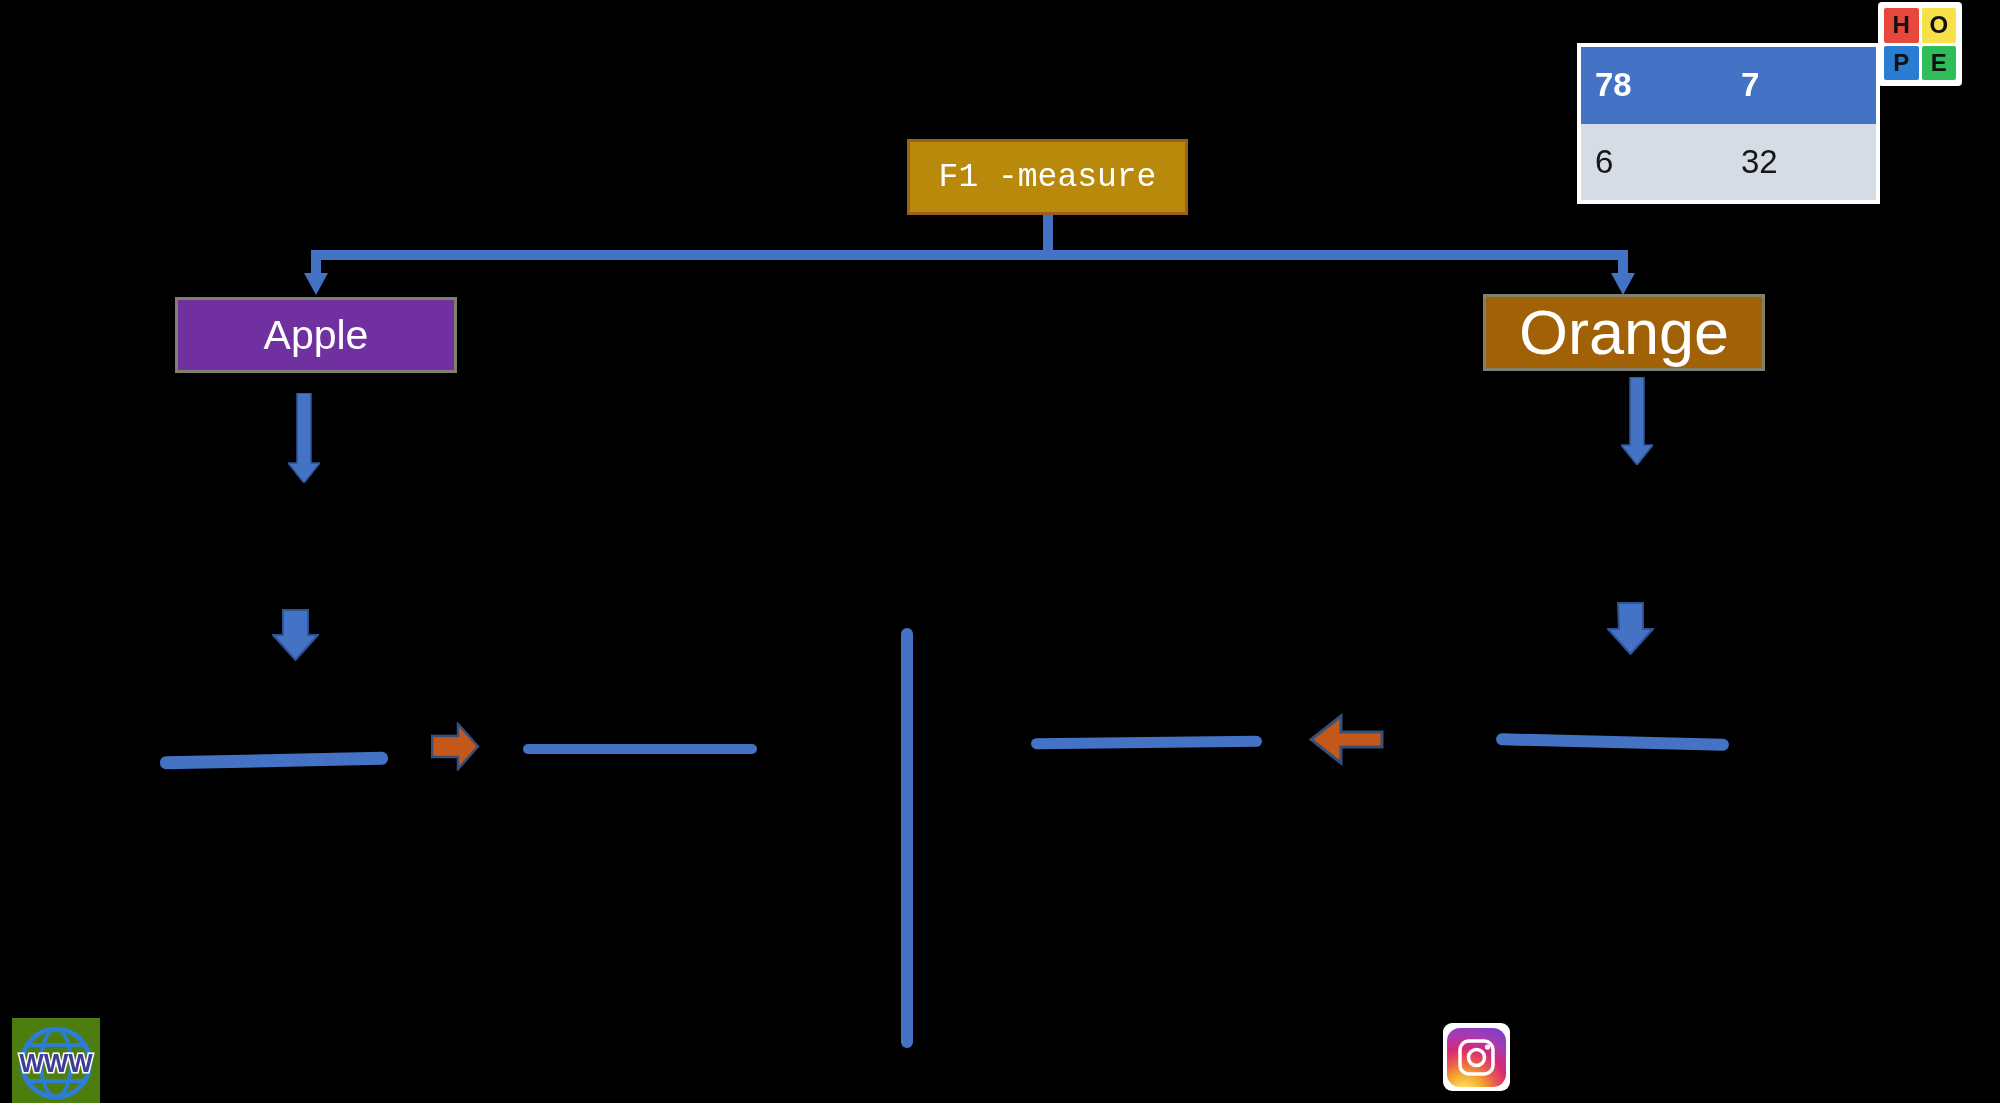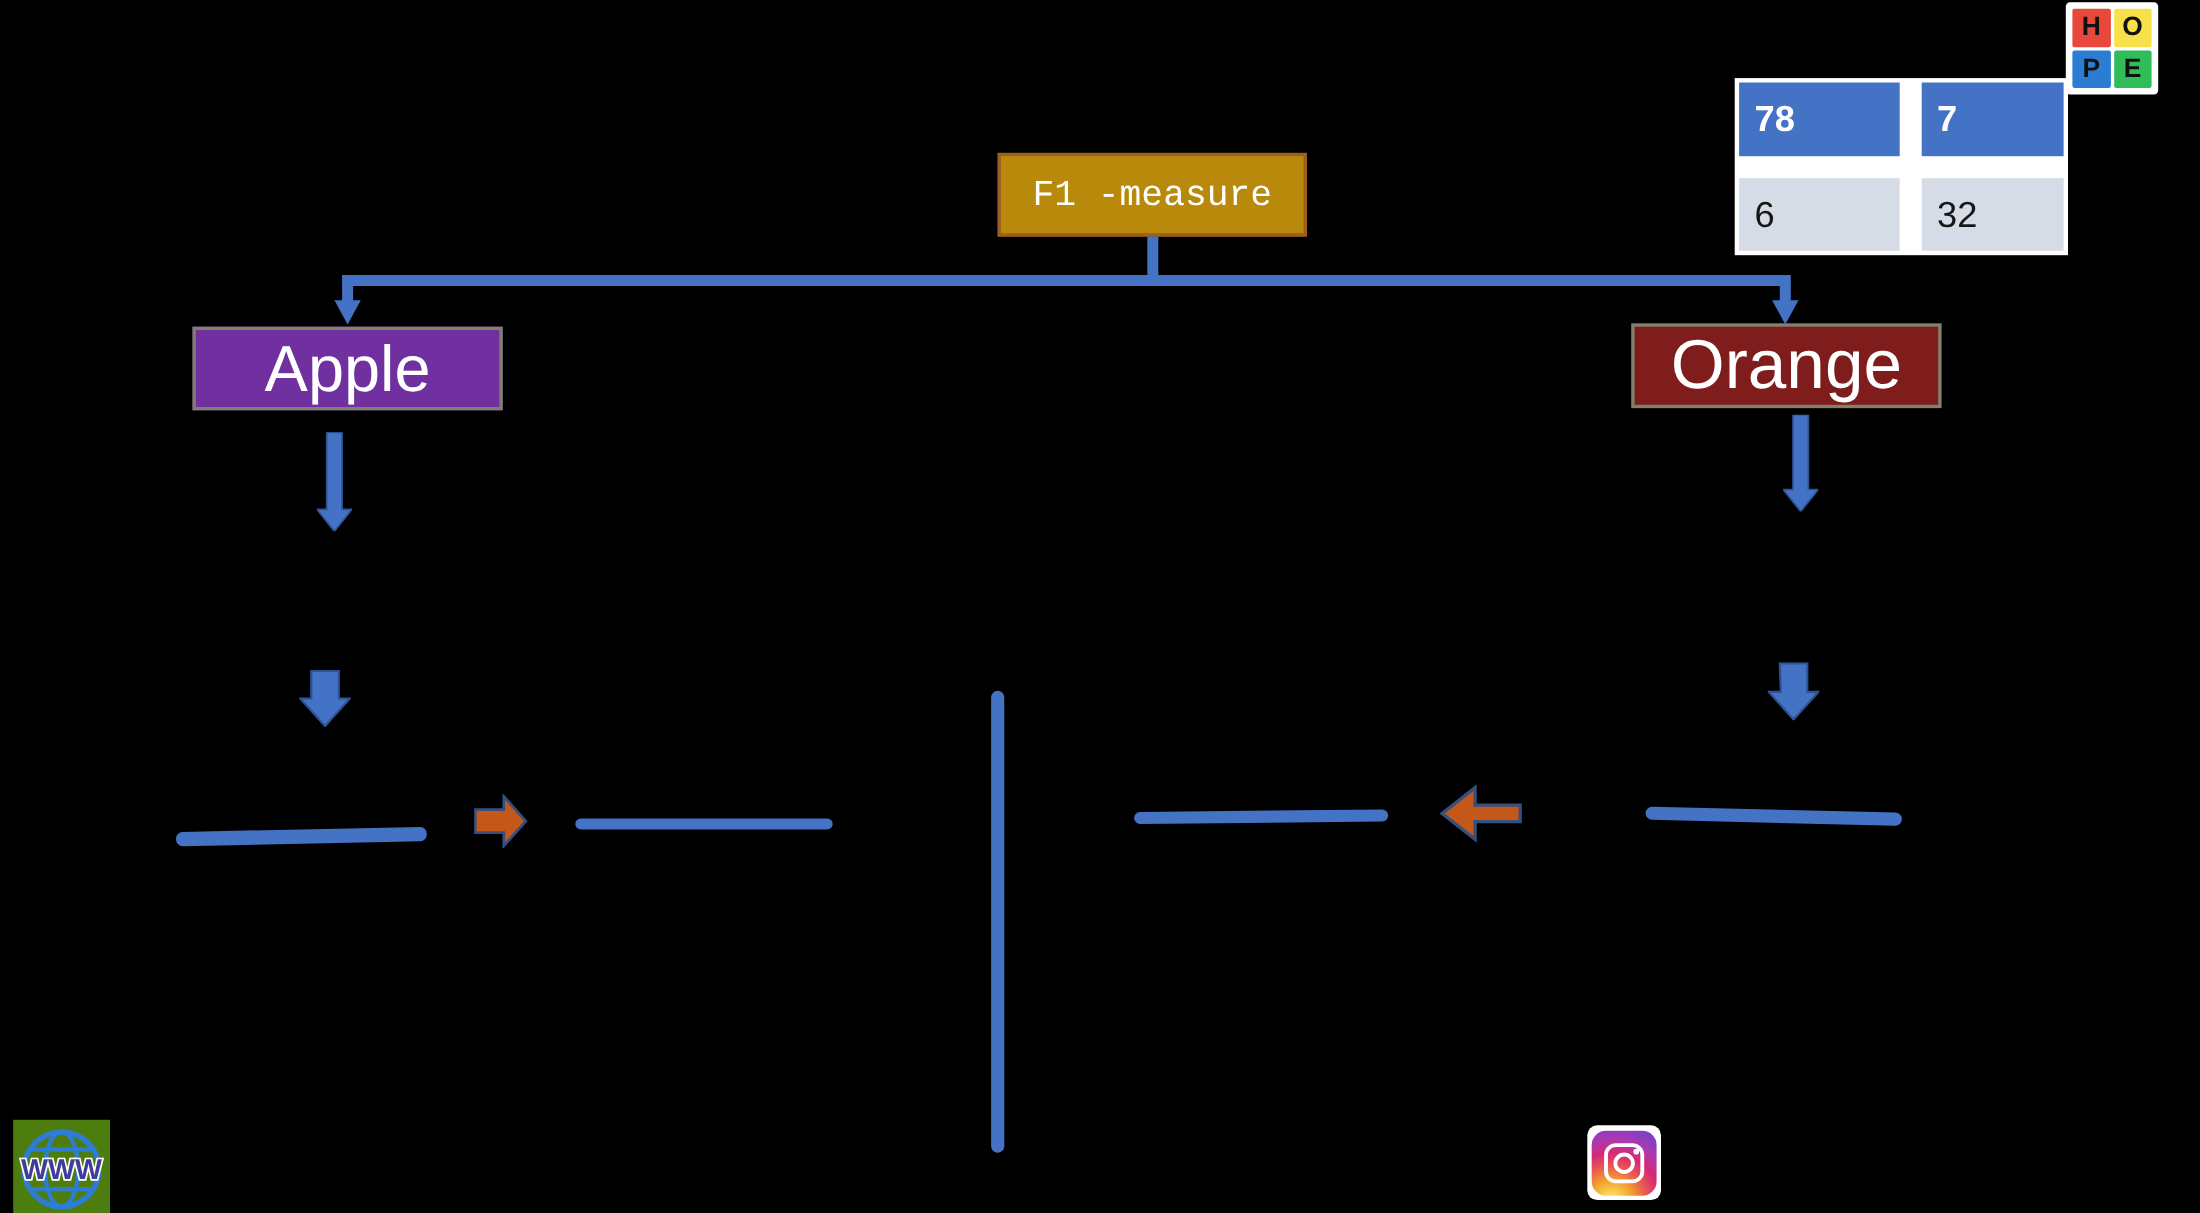--- a/index.html
+++ b/index.html
@@ -12,25 +12,25 @@
   .node{
     display:flex;align-items:center;justify-content:center;
     color:#fff;text-align:center;
   }
   #f1-box{
     left:907px;top:139px;width:275px;height:70px;
     background:#B8890B;border:3px solid #9E5E22;font-size:33px;font-family:Liberation Mono, monospace;
   }
   #apple-box{
     left:175px;top:297px;width:276px;height:70px;
-    background:#7030A0;border:3px solid #80806F;font-size:59px;line-height:70px;
+    background:#7030A0;border:3px solid #80806F;font-size:41px;line-height:70px;
   }
   #orange-box{
     left:1483px;top:294px;width:276px;height:71px;
-    background:#7f1d1d;border:3px solid #80806F;font-size:63px;line-height:71px;
+    background:#a16207;border:3px solid #80806F;font-size:63px;line-height:71px;
   }
   .bluebar{background:#4472C4;}
   
   #conn-stub{left:1043px;top:215px;width:10px;height:38px;}
   #conn-hline{left:311px;top:250px;width:1317px;height:10px;}
   #conn-drop-l{left:311px;top:259px;width:10px;height:15px;}
   #conn-drop-r{left:1618px;top:259px;width:10px;height:15px;}
   .tri-down{
     width:0;height:0;border-left:12px solid transparent;border-right:12px solid transparent;
     border-top:22px solid #4472C4;
@@ -42,21 +42,21 @@
   #scribble-a{left:160px;top:754px;width:228px;height:13px;transform:rotate(-1.2deg);}
   #scribble-b{left:523px;top:744px;width:234px;height:10px;}
   #scribble-c{left:1031px;top:737px;width:231px;height:11px;transform:rotate(-0.6deg);}
   #scribble-d{left:1496px;top:736px;width:233px;height:12px;transform:rotate(1.4deg);}
   
   #divider{left:901px;top:628px;width:12px;height:420px;border-radius:6px;}
   
   #matrix-table{
     left:1577px;top:43px;width:303px;height:161px;background:#fff;
     box-sizing:border-box;padding:4px;display:grid;
-    grid-template-columns:146px 1fr;grid-template-rows:1fr 1fr;gap:20px;margin-top:28px;
+    grid-template-columns:146px 1fr;grid-template-rows:1fr 1fr;gap:0;
   }
   #matrix-table .cell{
     display:flex;align-items:center;padding-left:14px;font-size:33px;box-sizing:border-box;
   }
   #matrix-table .hdr{background:#4472C4;color:#fff;font-weight:bold;}
   #matrix-table .bdy{background:#D6DCE5;color:#161616;}
   
   #hope-card{
     left:1878px;top:2px;width:84px;height:84px;background:#fff;border-radius:4px;
     box-sizing:border-box;padding:6px;display:grid;

